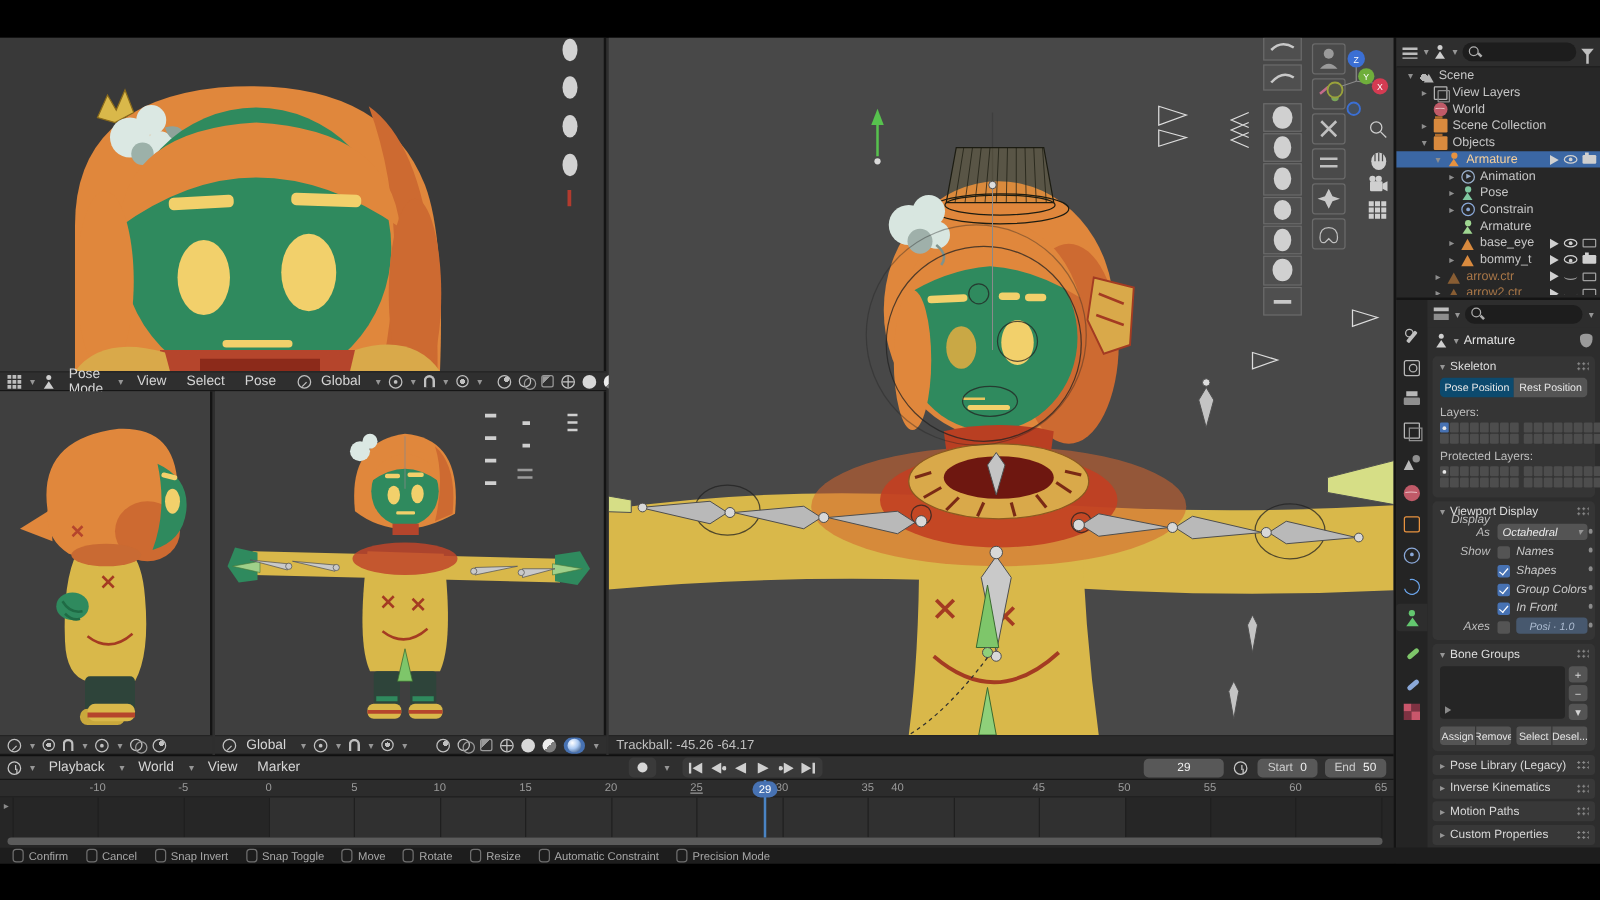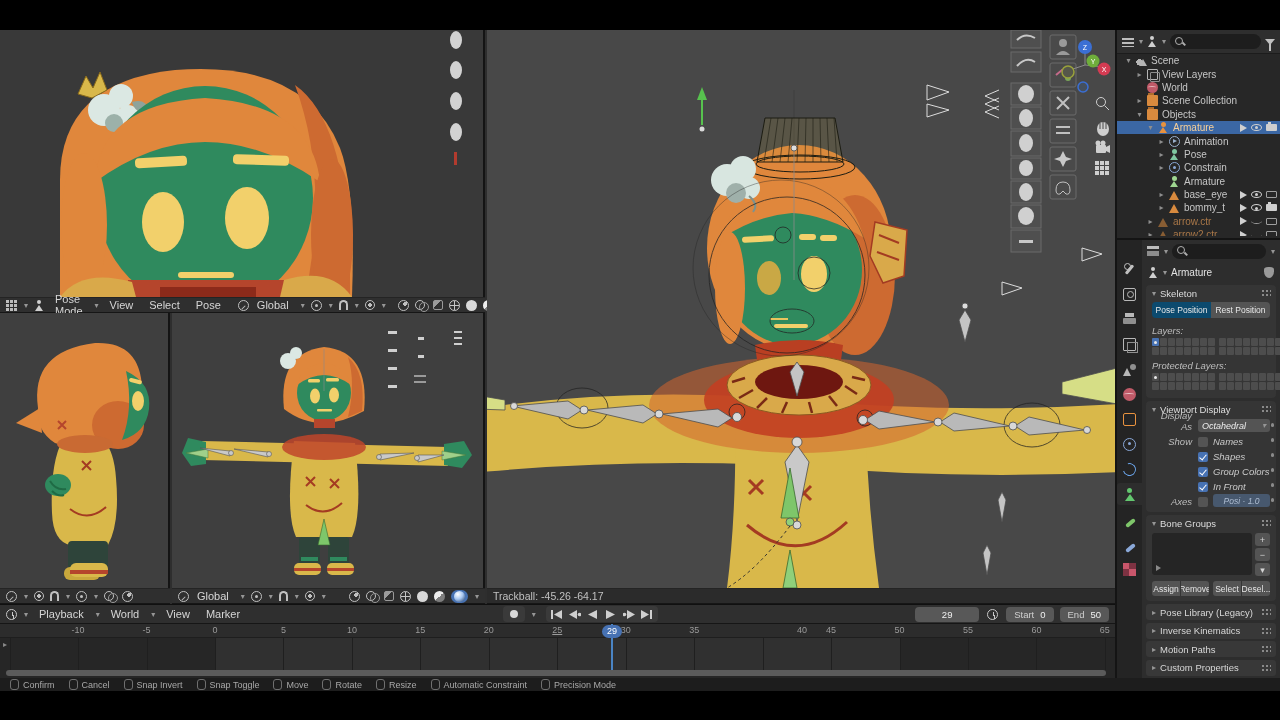--- a/index.html
+++ b/index.html
@@ -132,21 +132,21 @@
   .ptab.active{background:#2d2d2d;}
   #pbody{flex:1;overflow:hidden;font-size:9.5px;color:#c9c9c9;}
   #props-hdr{height:22px;display:flex;align-items:center;gap:4px;padding:0 5px;background:#2d2d2d;}
   #pcrumb{height:20px;display:flex;align-items:center;gap:4px;padding:0 6px;}
   .pcard{background:#353535;border-radius:4px;margin:3px 4px;padding-bottom:5px;}
   .phead{height:16px;display:flex;align-items:center;gap:4px;padding:0 5px;color:#dedede;}
   .phead .i-grip{margin-left:auto;}
   .seg{display:flex;margin:1px 6px 5px;border-radius:4px;overflow:hidden;height:16px;}
   .seg>div{flex:1;display:flex;align-items:center;justify-content:center;font-size:8.5px;color:#e8e8e8;background:#545454;}
   .seg>div.on{background:#0c4a6e;}
-  .plabel{padding:2px 6px 1px;color:#bdbdbd;font-style:italic;}
+  .plabel{padding:2px 6px 1px;color:#bdbdbd;}
   .lgridwrap{display:flex;gap:4px;padding:1px 6px 3px;}
   .lgrid{display:grid;grid-template-columns:repeat(8,7px);grid-auto-rows:8px;gap:1px;}
   .lcell{background:#4d4d4d;border-radius:1px;position:relative;}
   .lcell.on{background:#4772b3;}
   .lcell.dot::after{content:"";position:absolute;left:2px;top:2.5px;width:3px;height:3px;border-radius:50%;background:#e8e8e8;}
   .prow{display:flex;align-items:flex-end;height:15px;padding:0 6px;position:relative;font-style:italic;}
   .prow .rlab{width:46px;text-align:right;padding-right:6px;color:#bdbdbd;flex:none;}
   .adot{position:absolute;right:2px;top:6px;width:3.5px;height:3.5px;border-radius:50%;background:#8b8b8b;}
   .dd{flex:1;height:13px;background:#545454;border-radius:3px;display:flex;align-items:center;padding:0 4px;color:#ececec;font-size:9px;}
   .dd .caret{margin-left:auto;}
@@ -655,21 +655,21 @@
           <span class="tick" style="left: 78.1px;">-10</span>
           <span class="tick" style="left: 146.55px;">-5</span>
           <span class="tick" style="left: 215px;">0</span>
           <span class="tick" style="left: 283.45px;">5</span>
           <span class="tick" style="left: 351.9px;">10</span>
           <span class="tick" style="left: 420.35px;">15</span>
           <span class="tick" style="left: 488.8px;">20</span>
           <span class="tick" style="left: 557.25px; text-decoration: underline;">25</span>
           <span class="tick" style="left: 625.7px;">30</span>
           <span class="tick" style="left: 694.15px;">35</span>
-          <span class="tick" style="left: 802px; text-align: right;">40</span>
+          <span class="tick" style="left: 718px; text-align: right;">40</span>
           <span class="tick" style="left: 831.05px;">45</span>
           <span class="tick" style="left: 899.5px;">50</span>
           <span class="tick" style="left: 967.95px;">55</span>
           <span class="tick" style="left: 1036.4px;">60</span>
           <span class="tick" style="left: 1104.85px;">65</span>
         </div>
       <div id="keys">
         <div id="range-band" style="left: 215px; width: 684.5px;"></div>
         <span style="position:absolute;left:3px;top:2px;color:#8a8a8a;font-size:8px;">▸</span>
       <div class="gl" style="left: 9.65px;"></div>

